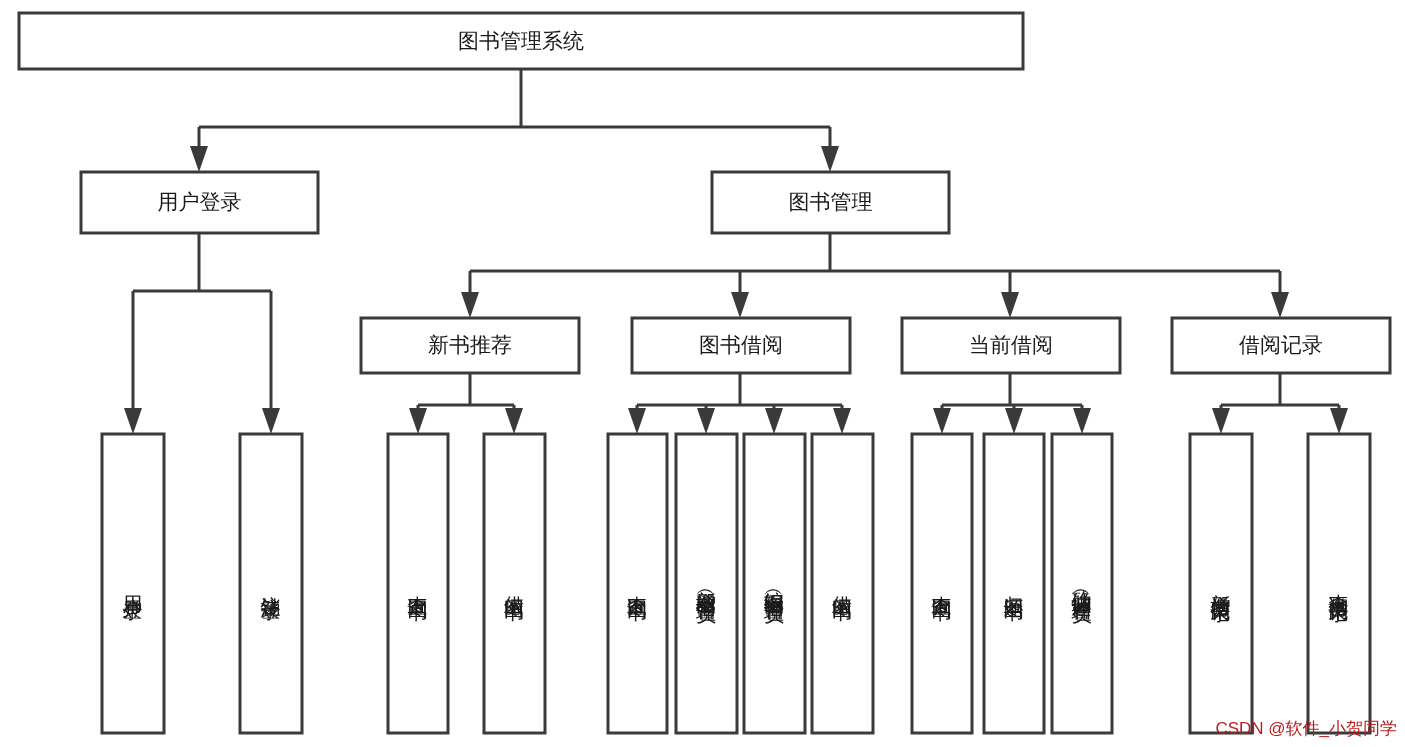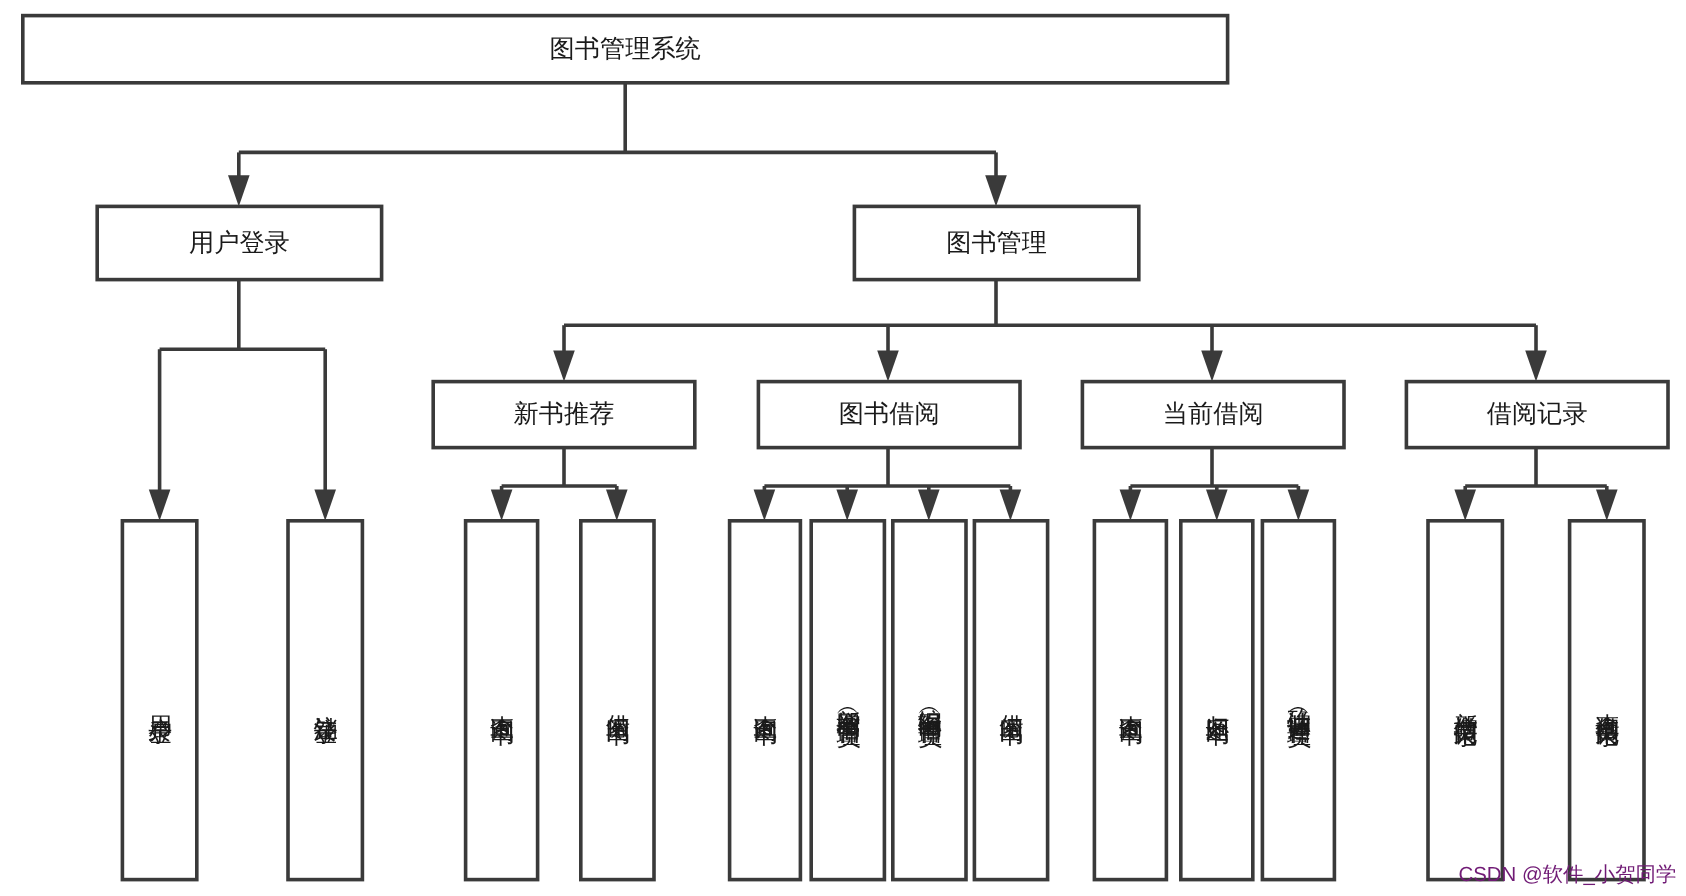--- a/index.html
+++ b/index.html
@@ -61,21 +61,21 @@
     white-space: nowrap;
     text-align: left;
     pointer-events: none;
   }
   .watermark {
     position: absolute;
     right: 8px;
     bottom: 7px;
     font-family: "Liberation Sans", "DejaVu Sans", sans-serif;
     font-size: 17px;
-    color: #701a75;
+    color: #b91c1c;
     white-space: nowrap;
     user-select: none;
   }
 </style>
 </head>
 <body>
 
 <div id="diagram-root">
   <svg class="flow-canvas" id="flow-canvas" viewBox="0 0 1405 747" xmlns="http://www.w3.org/2000/svg">
     <g id="edges-layer">

